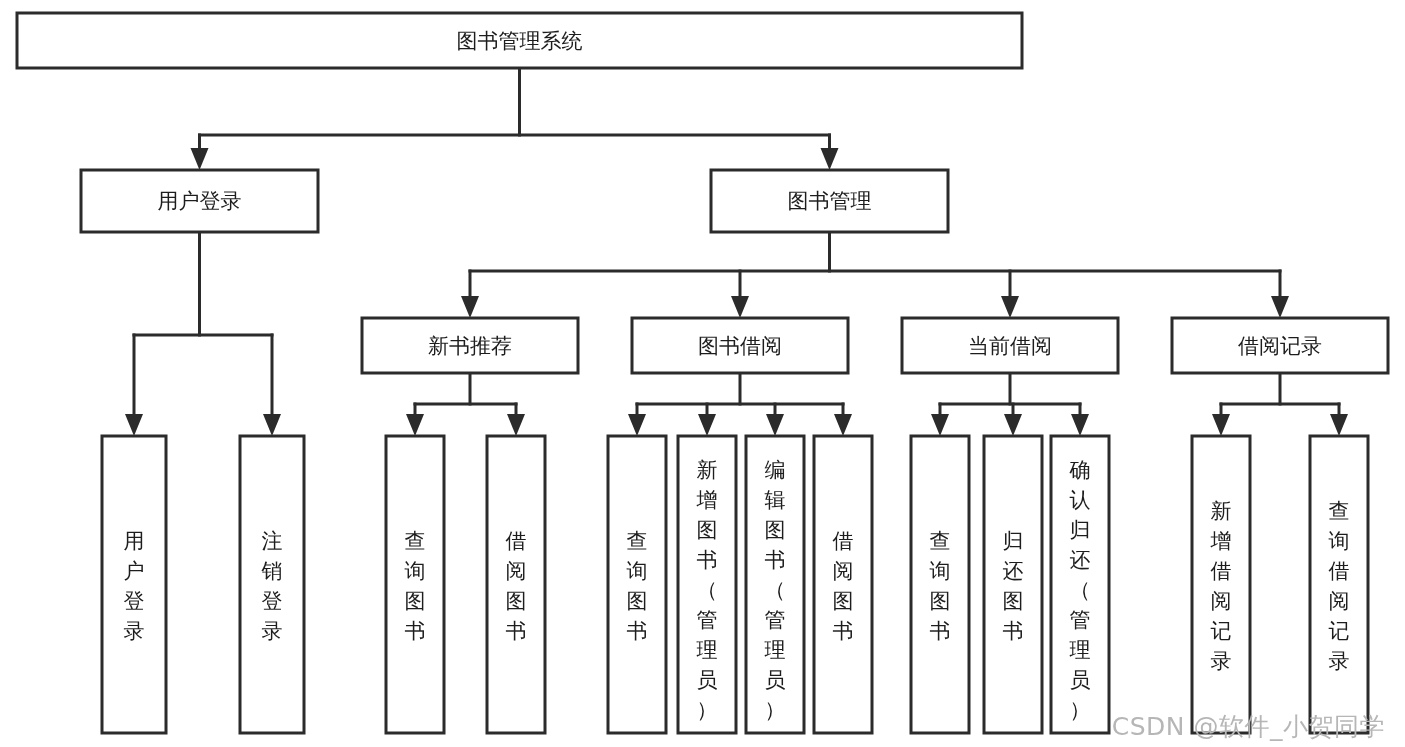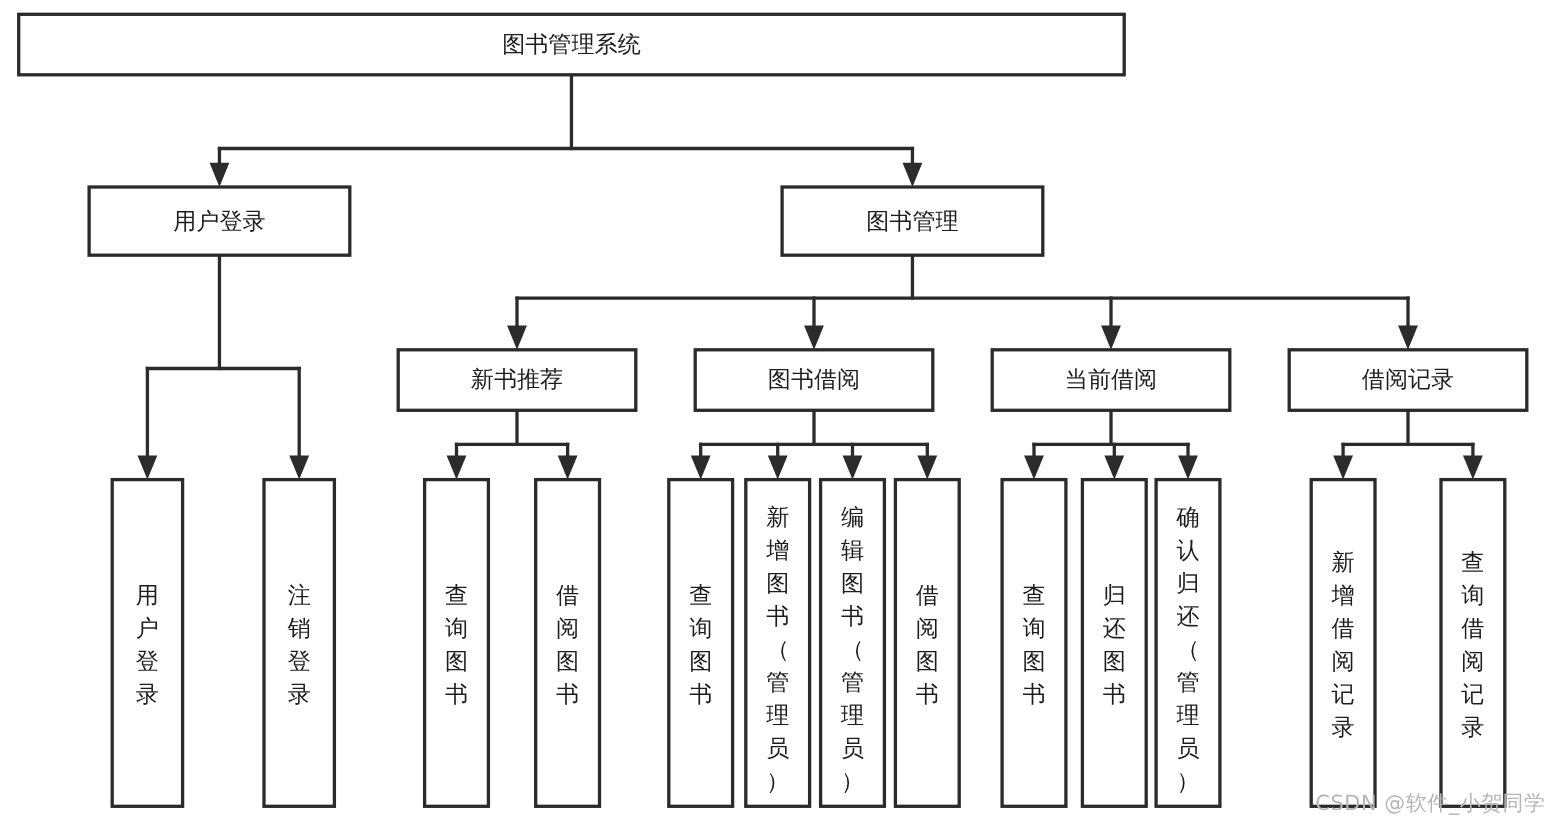--- a/index.html
+++ b/index.html
@@ -16,23 +16,23 @@
     font-family:"DejaVu Sans","Liberation Sans",sans-serif;
     font-size:21px;fill:#1d1d1d;
     dominant-baseline:middle;text-anchor:middle;
   }
   .node-label-v{
     font-family:"DejaVu Sans","Liberation Sans",sans-serif;
     font-size:21px;fill:#1d1d1d;
     text-anchor:middle;
   }
   .watermark{
-    position:absolute;right:0;bottom:4px;
+    position:absolute;right:20px;bottom:4px;
     font-family:"DejaVu Sans","Liberation Sans",sans-serif;
-    font-size:19px;color:#b6b6b6;white-space:nowrap;
+    font-size:25px;color:#b6b6b6;white-space:nowrap;
     letter-spacing:0.5px;
   }
 </style>
 </head>
 <body>
 
 <div id="diagram-root">
   <svg id="tree-svg" viewBox="0 0 1405 747">
     <g id="links-layer">
         <line x1="519.5" y1="68" x2="519.5" y2="135" class="link-line"></line>

